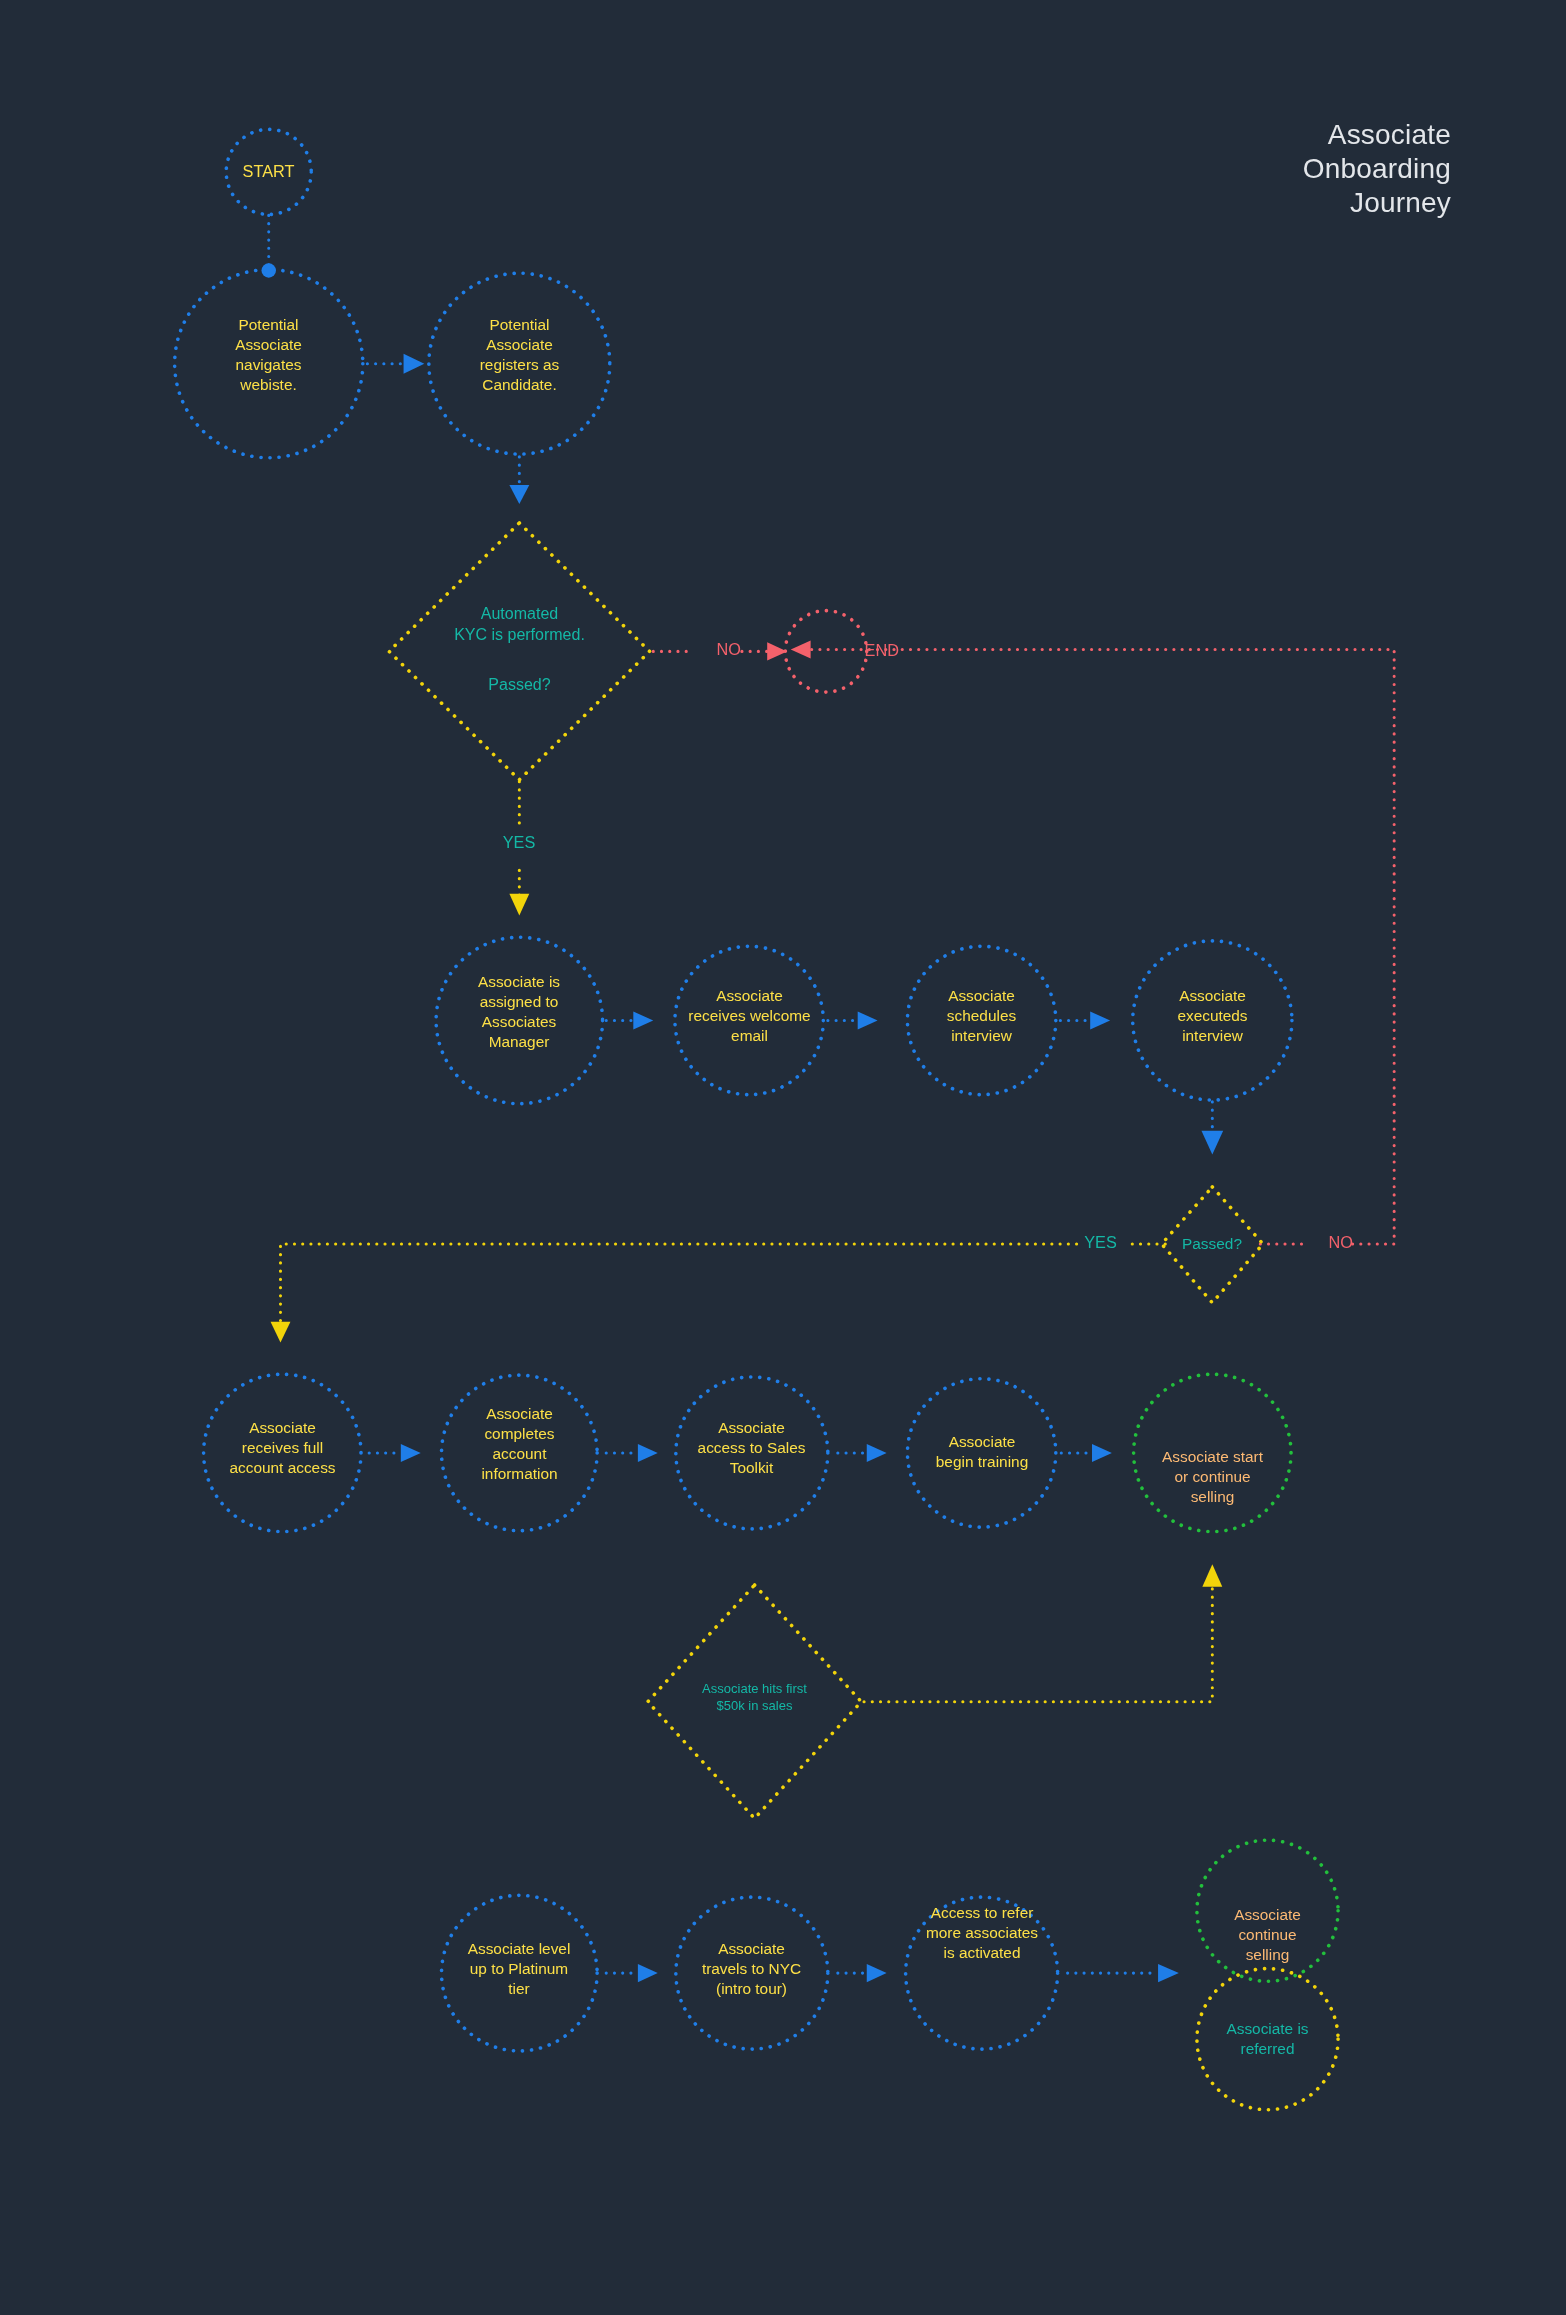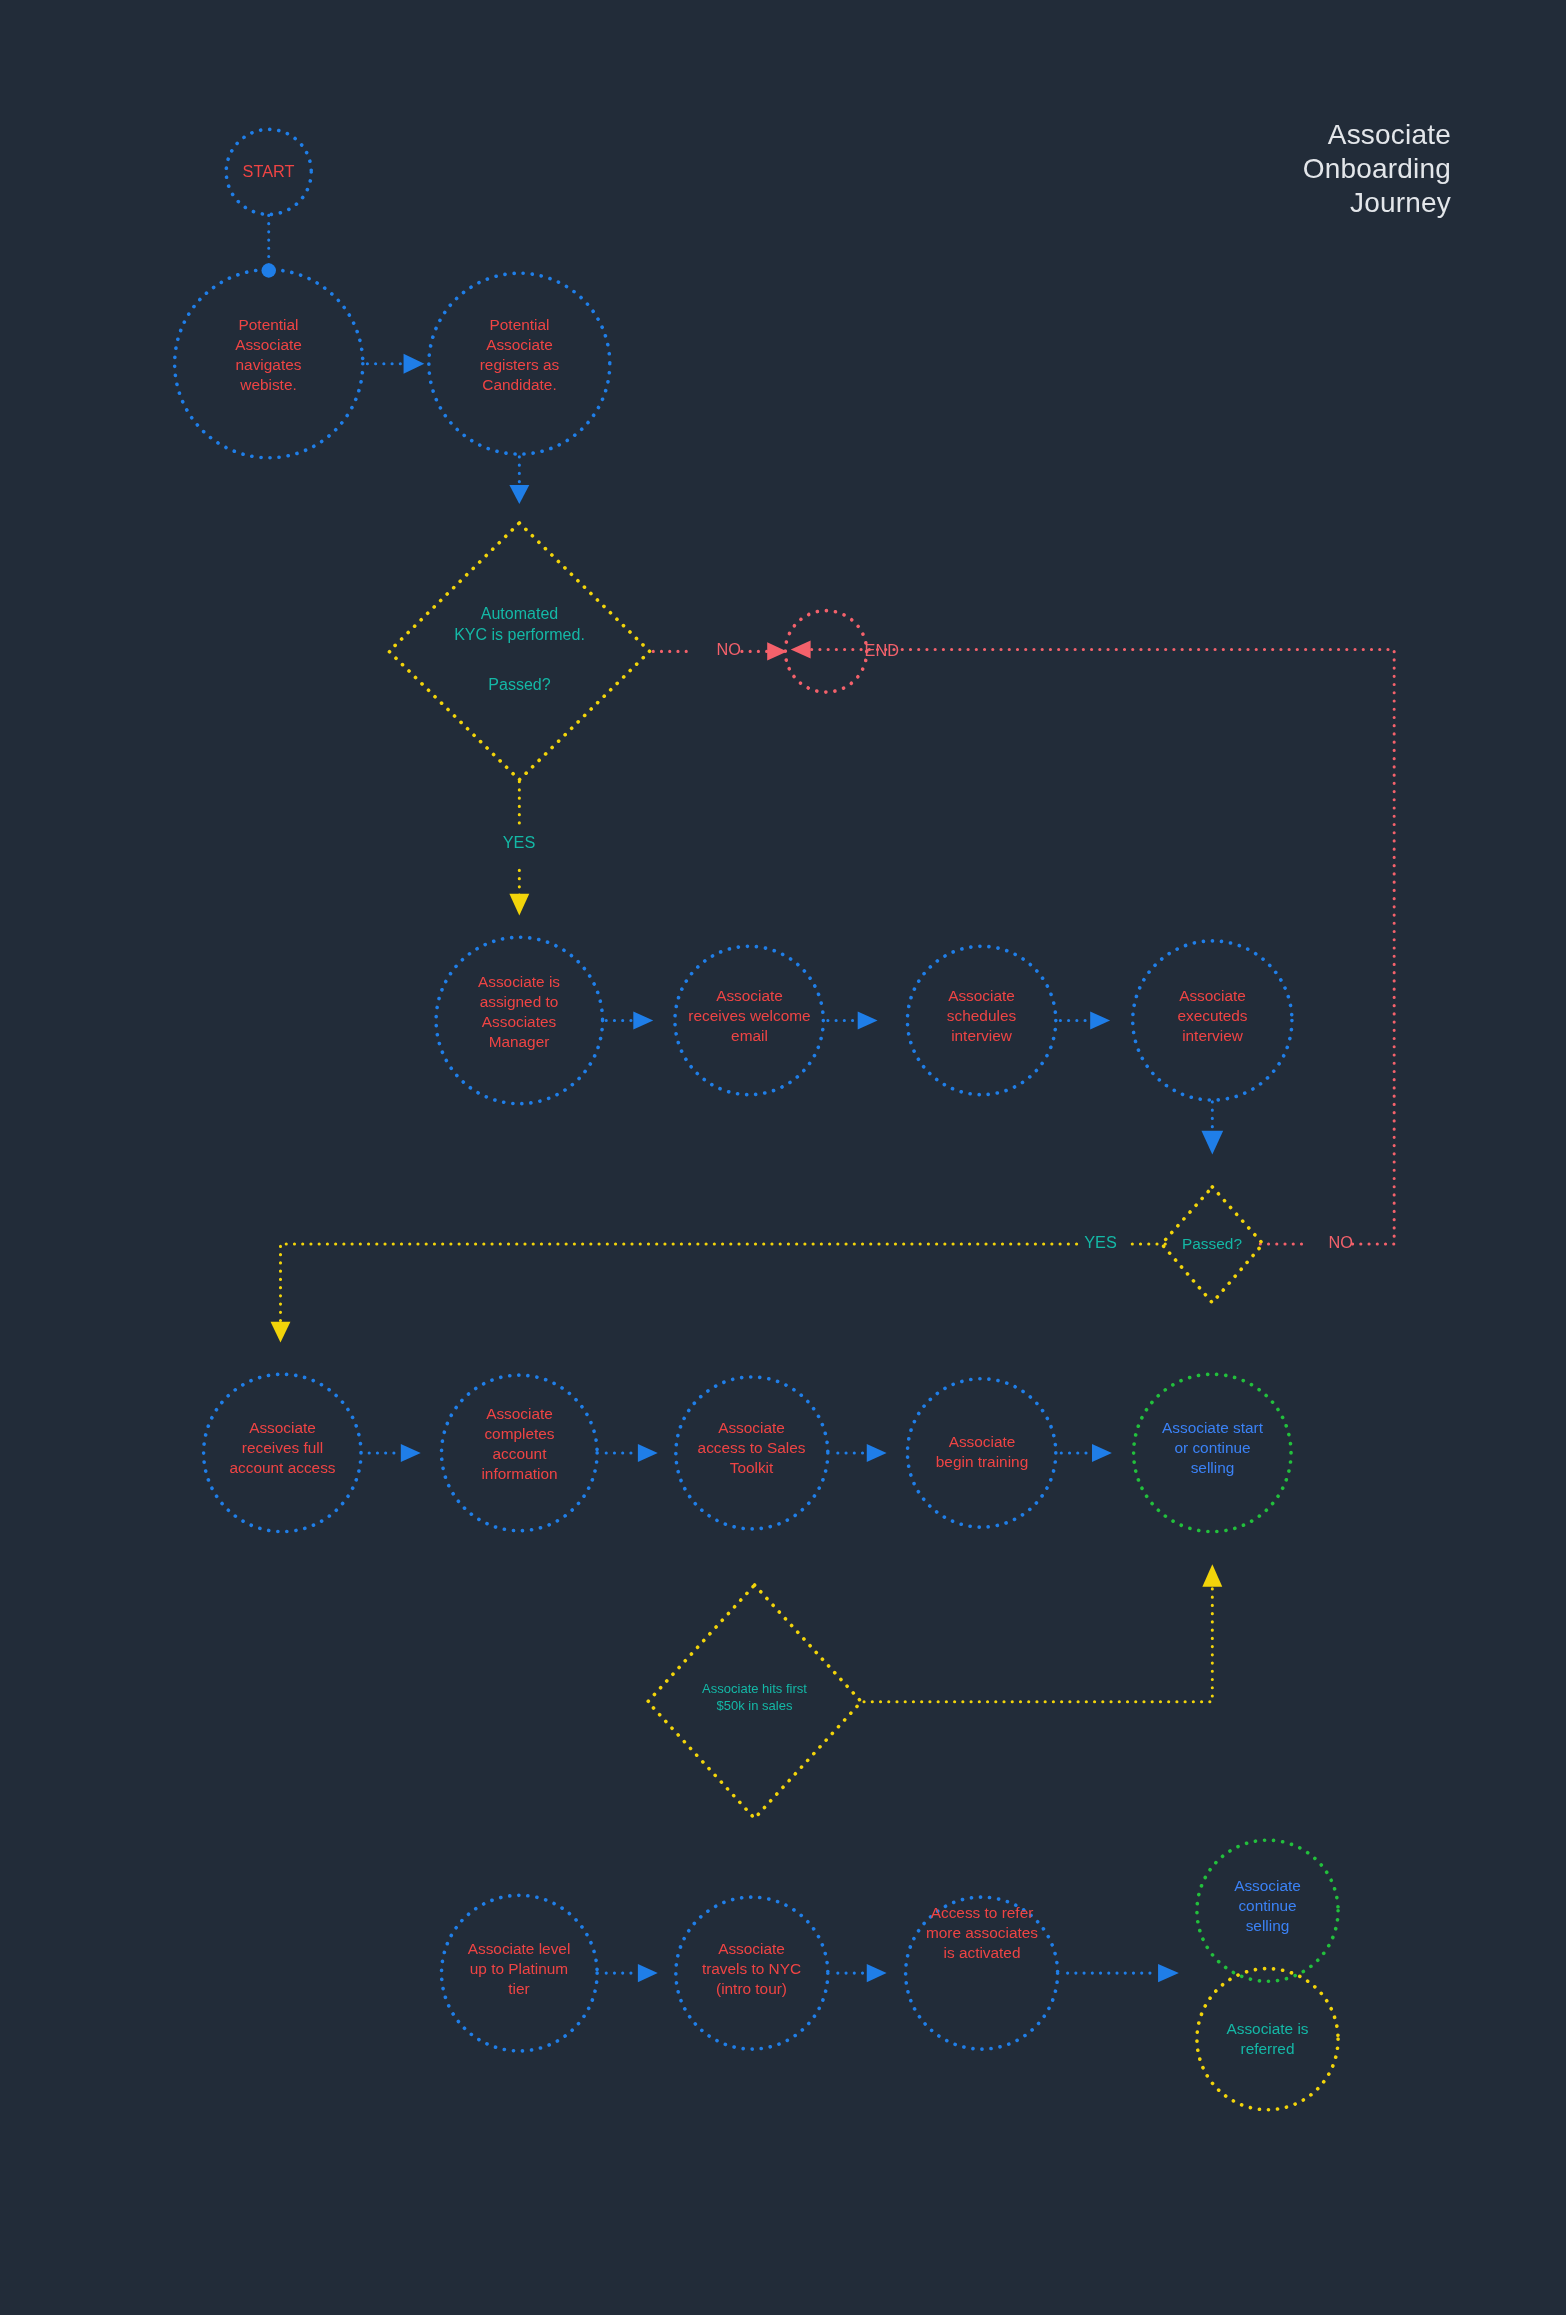--- a/index.html
+++ b/index.html
@@ -16,24 +16,24 @@
     font-size:28px;line-height:34px;font-weight:400;letter-spacing:0.2px;
     white-space:pre;
   }
   .node-label{
     position:absolute;text-align:center;
     line-height:1.30;white-space:pre-line;
     pointer-events:none;
     -webkit-font-smoothing:antialiased;
   }
   .edge-label{position:absolute;text-align:center;white-space:nowrap;}
-  .c-blue{color:#ef4444;}
+  .c-blue{color:#fde047;}
   .c-yellow{color:#14b8a6;}
   .c-red{color:#f4616b;text-align:right;}
-  .c-green{color:#3b82f6;}
+  .c-green{color:#fdba74;margin-top:29px;}
 </style>
 </head>
 <body>
 
 <svg id="canvas" viewBox="0 0 1732 2560" xmlns="http://www.w3.org/2000/svg">
 
   <g>
     <line x1="297" y1="238" x2="297" y2="298" stroke="#1f7ee8" stroke-width="3.4" stroke-linecap="round" stroke-dasharray="0.1 9"></line>
     <circle cx="297" cy="299" r="8" fill="#1f7ee8"></circle>
   </g>

